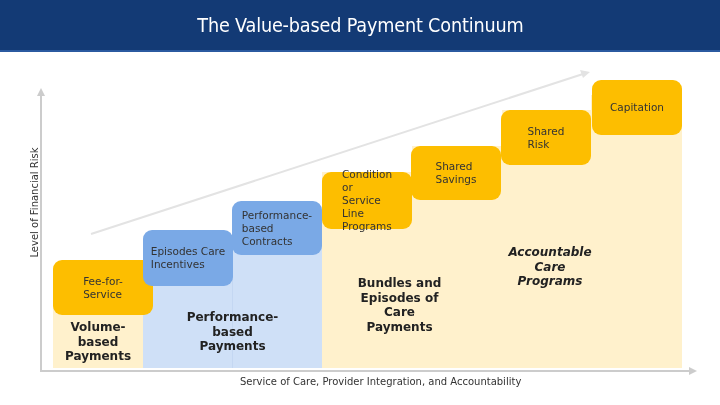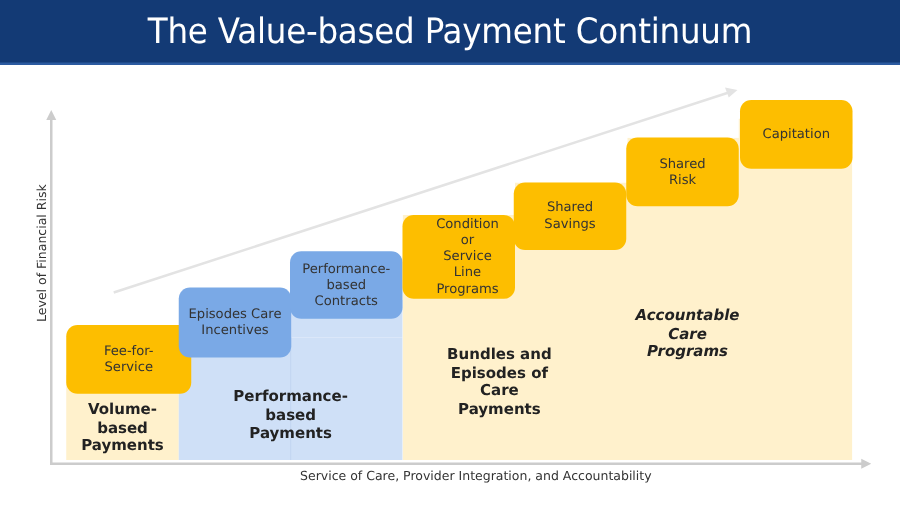--- a/index.html
+++ b/index.html
@@ -1,24 +1,24 @@
 <!DOCTYPE html>
 <html><head>
 <meta charset="utf-8">
 <style>
   * { margin:0; padding:0; box-sizing:border-box; }
   html, body { width:720px; height:405px; overflow:hidden; background:#ffffff; }
   body { position:relative; font-family:"DejaVu Sans", sans-serif; }
   .header { position:absolute; left:0; top:0; width:720px; height:52px; background:#133a75;
-    color:#fff; font-family:"DejaVu Sans", sans-serif; font-size:28px; text-align:center;
+    color:#fff; font-family:"DejaVu Sans", sans-serif; font-size:19px; text-align:center;
     line-height:50px; letter-spacing:-0.2px; border-bottom:2px solid #2b5aa0; }
   .header span { display:inline-block; transform:scaleX(0.93); }
   .bg { position:absolute; }
   .box { position:absolute; border-radius:9px; display:flex; align-items:center; justify-content:center;
-    text-align:center; font-size:10.5px; line-height:13px; color:#333; padding:0 6px; white-space:pre-line; }
+    font-size:10.5px; line-height:13px; color:#333; padding:0 6px; white-space:pre-line; }
   .orange { background:#fdbe00; }
   .blue { background:#7aa9e6; }
   .cat { position:absolute; text-align:center; font-weight:bold; font-size:12px; line-height:14.5px;
     color:#222; white-space:pre-line; }
   .axislabel { position:absolute; font-size:10px; color:#333; white-space:nowrap; }
   svg { position:absolute; left:0; top:0; }
 </style>
 </head>
 <body>
 
@@ -40,21 +40,21 @@
   <polygon points="590,72 580,70 583,78" fill="#e3e3e3"></polygon>
 </svg>
 
 <div class="box orange" style="left:53px; top:260px; width:100px; height:55px;"><span>Fee-for-
 Service</span></div>
 <div class="box blue" style="left:143px; top:230px; width:90px; height:56px;"><span>Episodes Care
 Incentives</span></div>
 <div class="box blue" style="left:232px; top:201px; width:90px; height:54px;"><span>Performance-
 based
 Contracts</span></div>
-<div class="box orange" style="left:322px; top:172px; width:90px; height:67px;padding-left:20px;"><span>Condition or
+<div class="box orange" style="left:322px; top:172px; width:90px; height:57px;padding-left:20px;"><span>Condition or
 Service Line
 Programs</span></div>
 <div class="box orange" style="left:411px; top:146px; width:90px; height:54px;"><span>Shared
 Savings</span></div>
 <div class="box orange" style="left:501px; top:110px; width:90px; height:55px;"><span>Shared
 Risk</span></div>
 <div class="box orange" style="left:592px; top:80px; width:90px; height:55px;"><span>Capitation</span></div>
 
 <div class="cat" style="left:53px; top:320px; width:90px;">Volume-
 based

